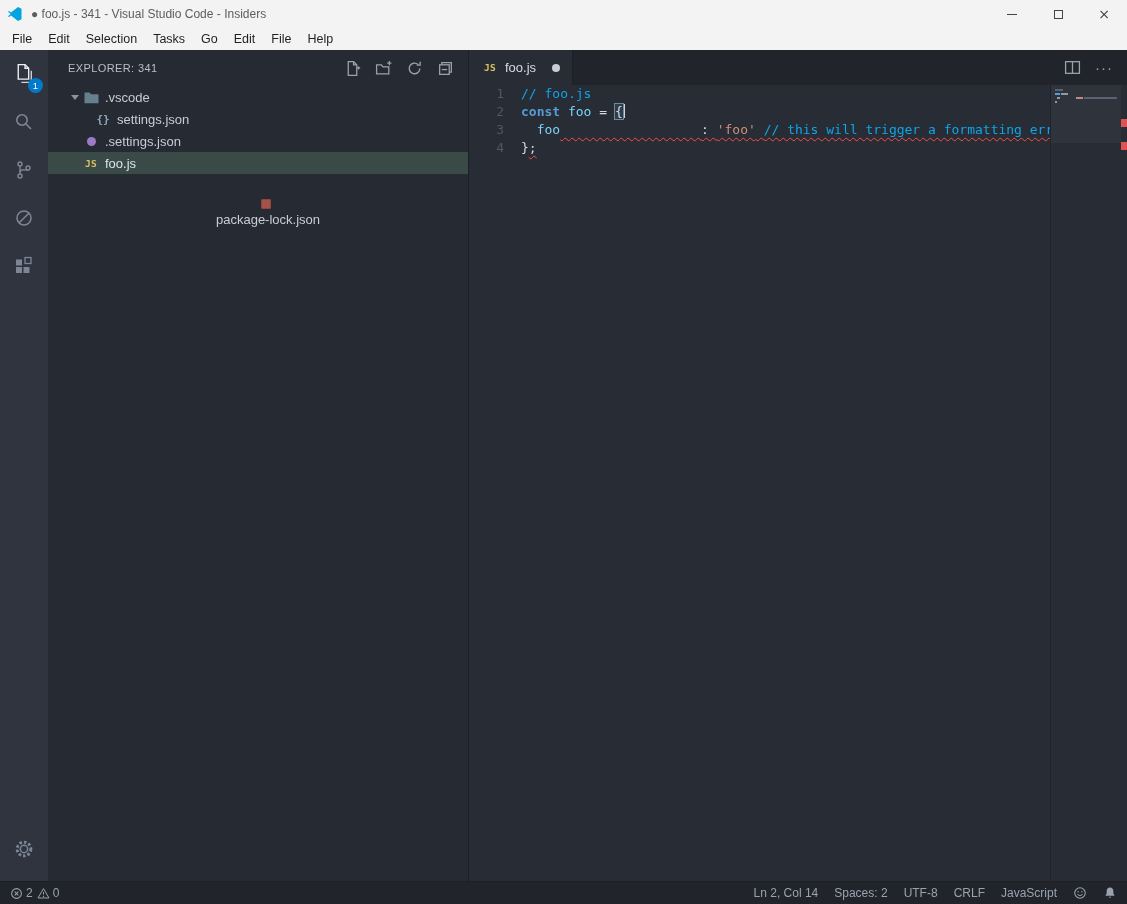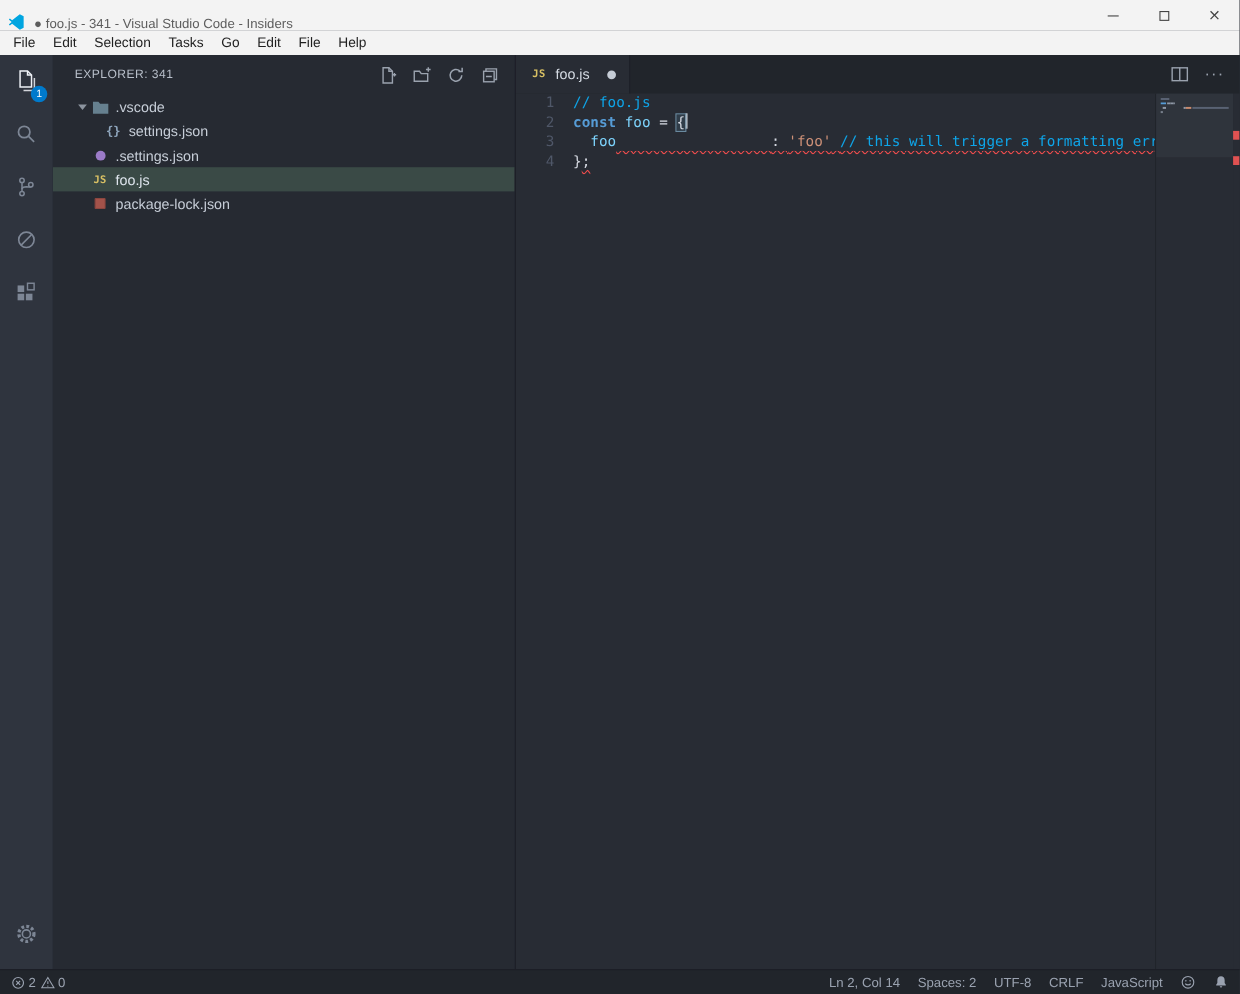--- a/index.html
+++ b/index.html
@@ -6,21 +6,21 @@
   html,body { margin:0; padding:0; }
   body {
     width:1127px; height:904px; overflow:hidden;
     font-family:"Liberation Sans", sans-serif;
     background:#282c34; color:#c5ccd6;
     -webkit-font-smoothing:antialiased;
   }
   .window { width:1127px; height:904px; display:flex; flex-direction:column; }
 
   
-  .titlebar { height:28px; background:#f3f3f3; display:flex; align-items:flex-end; flex:none; }
+  .titlebar { height:28px; background:#f3f3f3; display:flex; align-items:center; flex:none; }
   .vscode-logo { width:17px; height:17px; margin-left:7px; display:flex; align-items:center; }
   .title-text { font-size:12px; color:#5d5d5d; margin-left:7px; white-space:nowrap; }
   .win-controls { margin-left:auto; display:flex; height:100%; }
   .win-btn { width:46px; height:100%; display:flex; align-items:center; justify-content:center; color:#333; }
   .glyph-min { width:10px; height:1px; background:#444; }
   .glyph-max { width:9px; height:9px; border:1px solid #444; }
   .glyph-close { font-size:14px; color:#444; line-height:1; font-family:"DejaVu Sans",sans-serif; }
 
   
   .menubar { height:22px; background:#f3f3f3; display:flex; align-items:center; padding-left:4px; flex:none; }
@@ -264,21 +264,21 @@
             <span class="ficon">
               <span class="dot-eslint"></span>
             </span>
             <span>.settings.json</span>
           </div>
           <div class="tree-row selected" style="padding-left: 20px;">
             <span class="twisty"></span>
             <span class="ficon jsbadge">JS</span>
             <span>foo.js</span>
           </div>
-          <div class="tree-row" style="padding-left: 20px;">
+          <div class="tree-row" style="padding-left: 20px; flex-direction: column;">
             <span class="twisty"></span>
             <span class="ficon">
               <span class="sq-npm"></span>
             </span>
             <span>package-lock.json</span>
           </div>
         </div>
     </div>
 
     <div class="editor-group">

